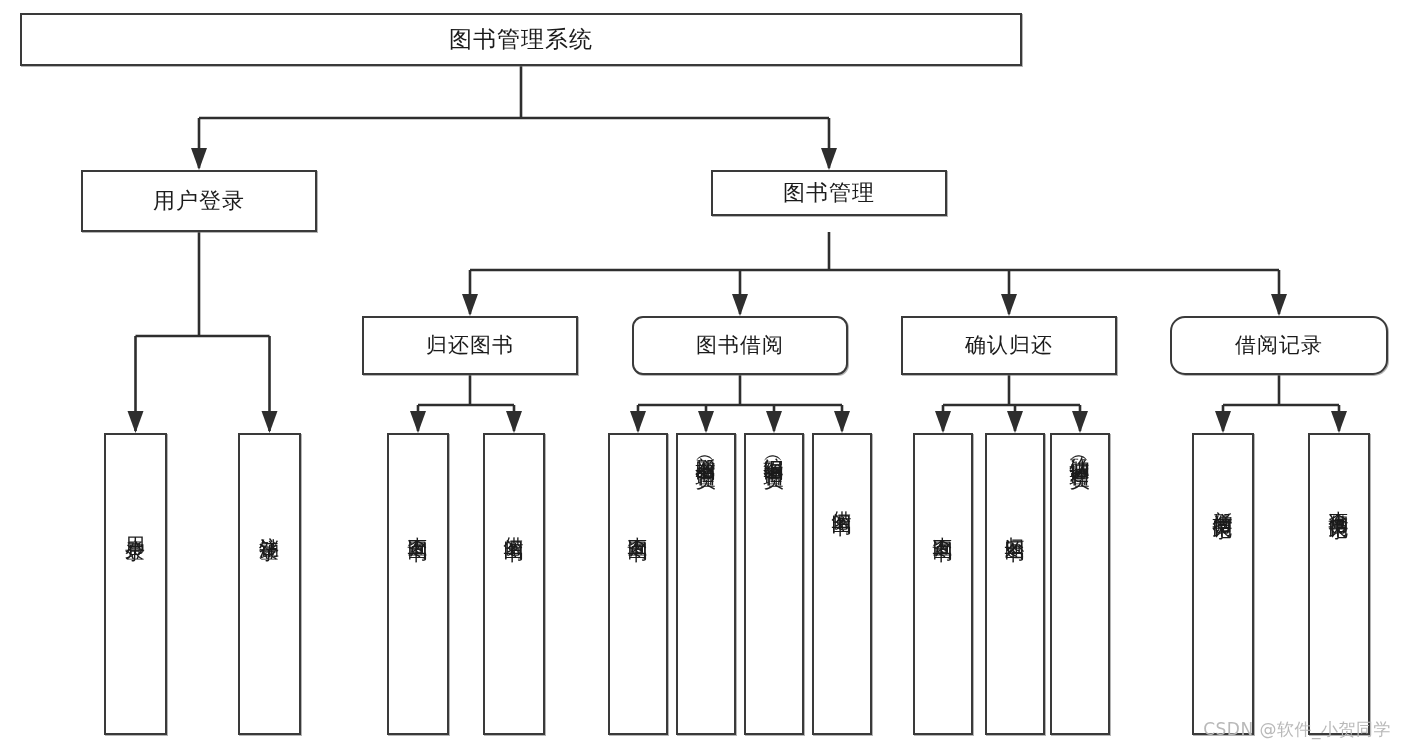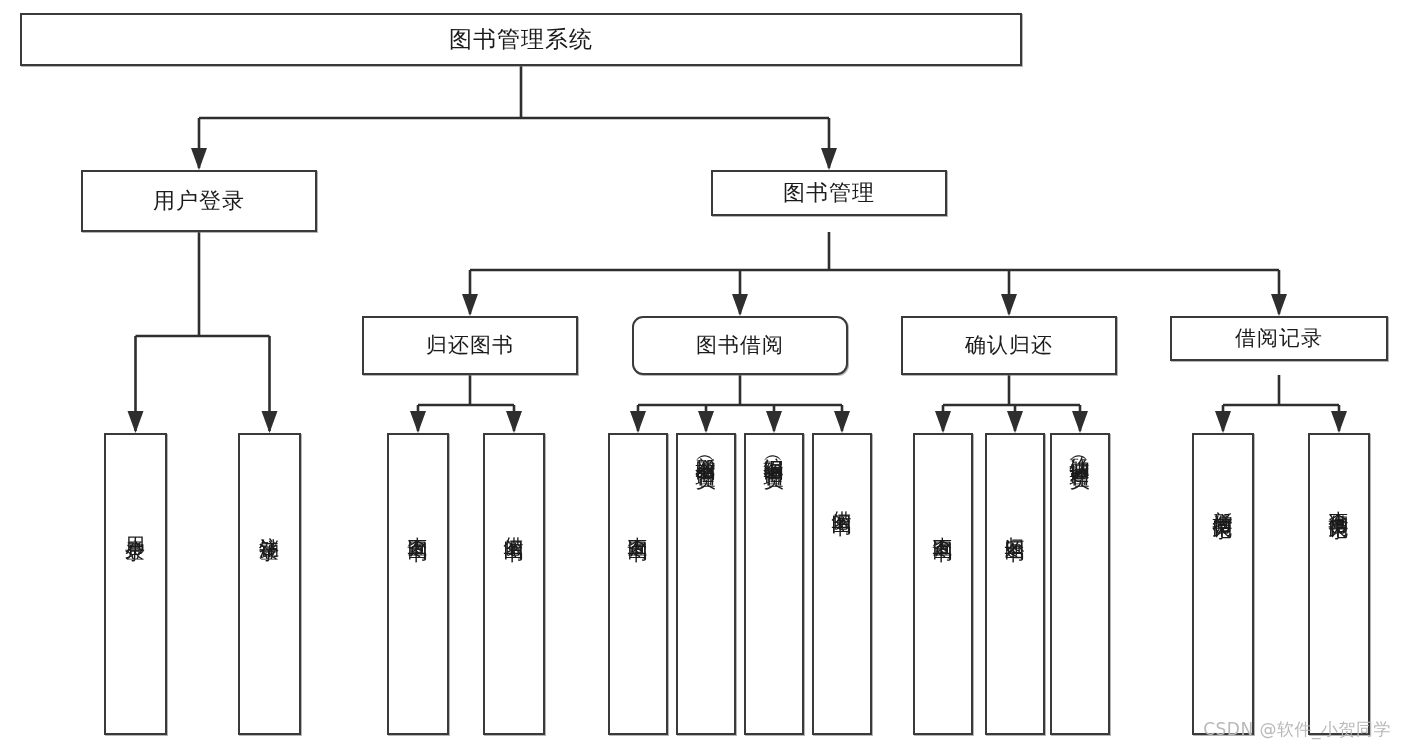--- a/index.html
+++ b/index.html
@@ -161,21 +161,21 @@
       </div>
       <div class="node-box level3" style="left: 362px; top: 316px; width: 216px; height: 59px;">
         <span class="node-label-h">归还图书</span>
       </div>
       <div class="node-box level3" style="left: 632px; top: 316px; width: 216px; height: 59px; border-radius: 11px;">
         <span class="node-label-h">图书借阅</span>
       </div>
       <div class="node-box level3" style="left: 901px; top: 316px; width: 216px; height: 59px;">
         <span class="node-label-h">确认归还</span>
       </div>
-      <div class="node-box level3" style="left: 1170px; top: 316px; width: 218px; height: 45px;">
+      <div class="node-box level3" style="left: 1170px; top: 316px; width: 218px; height: 59px; border-radius: 15px;">
         <span class="node-label-h">借阅记录</span>
       </div>
       <div class="node-box leaf short-text" style="left: 104px; top: 433px; width: 63px; height: 302px;">
         <span class="node-label-v">用户登录</span>
       </div>
       <div class="node-box leaf short-text" style="left: 238px; top: 433px; width: 63px; height: 302px;">
         <span class="node-label-v">注销登录</span>
       </div>
       <div class="node-box leaf short-text" style="left: 387px; top: 433px; width: 62px; height: 302px;">
         <span class="node-label-v">查询图书</span>

